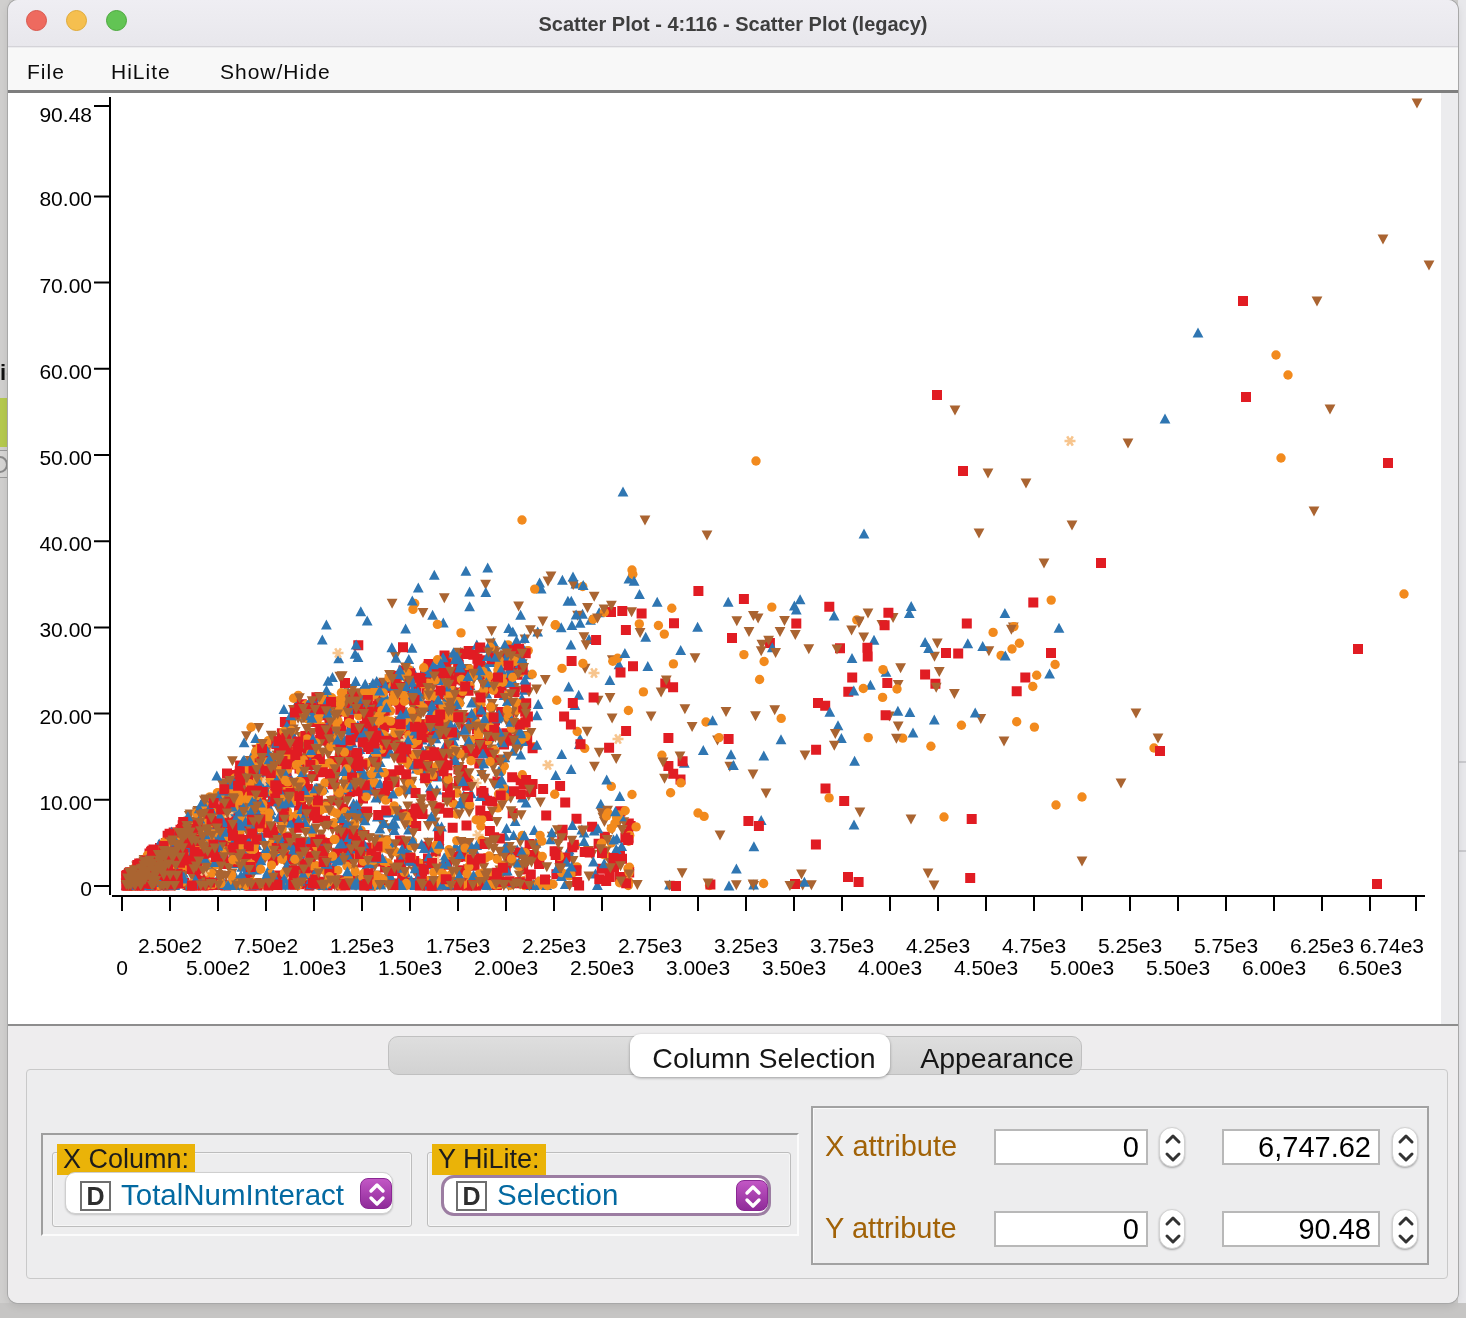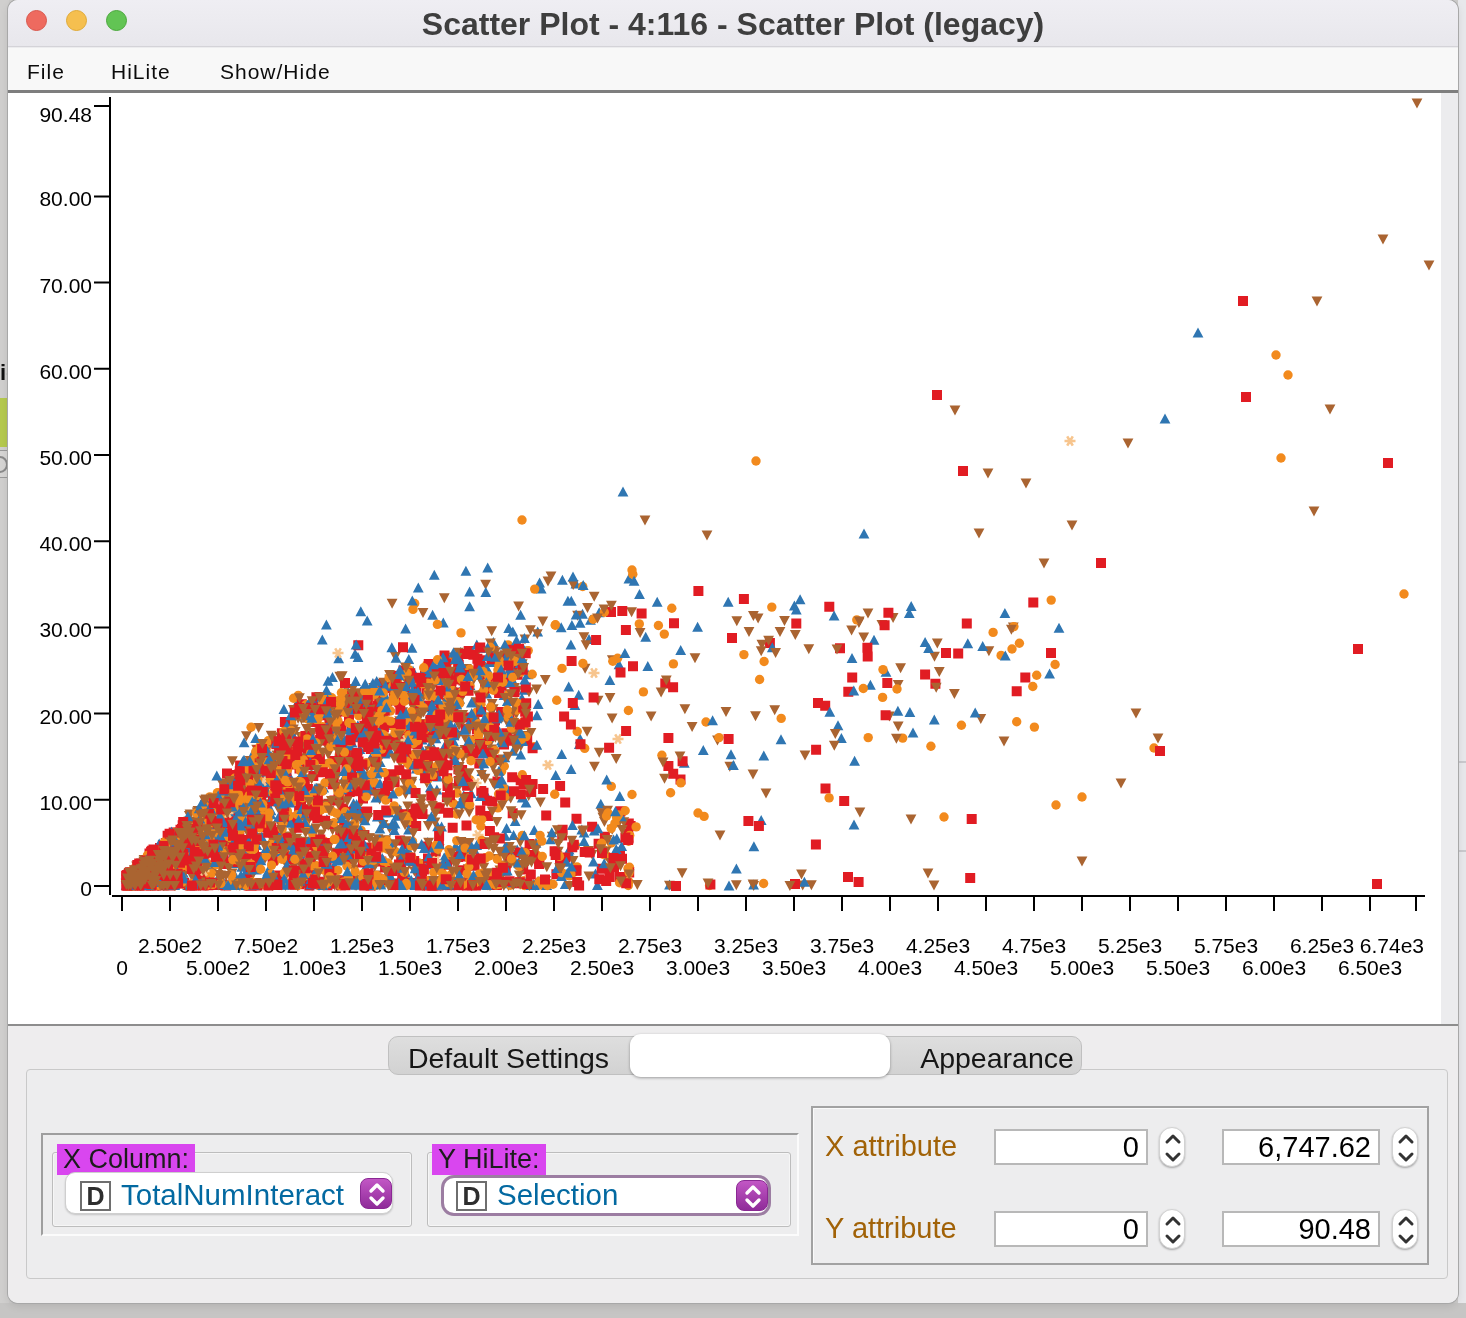--- a/index.html
+++ b/index.html
@@ -1,34 +1,34 @@
 <!DOCTYPE html>
 <html><head><meta charset="utf-8"><style>
 *{margin:0;padding:0;box-sizing:border-box}
 body{width:1466px;height:1318px;position:relative;font-family:"Liberation Sans",sans-serif;background:#cccbca;overflow:hidden}
 #rightbg{position:absolute;left:1458px;top:0;width:8px;height:1318px;background:#e8e8eb}
 #leftbg{position:absolute;left:0;top:0;width:9px;height:1318px;background:#d0cfce}
 #btmbg{position:absolute;left:0;top:1303px;width:1466px;height:15px;background:#c6c5c4}
 #win{position:absolute;left:8px;top:0;width:1450px;height:1303px;background:#ececee;border-radius:10px;overflow:hidden;box-shadow:0 0 0 1px #a8a8a8,0 3px 8px rgba(0,0,0,0.10)}
 #titlebar{position:absolute;left:0;top:0;width:100%;height:47px;background:linear-gradient(#efeef3,#e8e7ec);border-bottom:1px solid #d4d3d8}
 .tl{position:absolute;top:9.5px;width:21px;height:21px;border-radius:50%}
-#title{position:absolute;top:0;left:0;width:100%;height:61px;line-height:49px;text-align:center;font-weight:bold;font-size:32px;color:#3e3e3e}
+#title{position:absolute;top:0;left:0;width:100%;height:61px;line-height:49px;text-align:center;font-weight:bold;font-size:20px;color:#3e3e3e}
 #menubar{position:absolute;left:0;top:48px;width:100%;height:42px;background:#f8f8f8}
 .mi{position:absolute;top:48px;height:42px;line-height:47px;font-size:21px;letter-spacing:1px;color:#0b0b0b}
 #menuline{position:absolute;left:0;top:90px;width:100%;height:3px;background:#7e7e7e}
 #plot{position:absolute;left:0;top:93px;width:1433px;height:931px;background:#fff}
 #sep2{position:absolute;left:0;top:1024px;width:100%;height:2px;background:#8d8d8d}
 #bottom{position:absolute;left:0;top:1026px;width:100%;height:277px;background:#eeedee}
 #tabpane{position:absolute;left:18px;top:1069px;width:1422px;height:210px;background:#ededee;border:1px solid #c9c9c9;border-radius:4px}
 #tabstrip{position:absolute;left:380px;top:1036px;width:694px;height:39px;background:linear-gradient(#dedede,#d2d2d2);border:1px solid #c0c0c0;border-radius:10px}
 #activetab{position:absolute;left:622px;top:1034px;width:260px;height:43px;background:#fff;border-radius:11px;box-shadow:0 1px 3px rgba(0,0,0,0.35)}
 .tab{position:absolute;top:1036px;height:39px;line-height:44px;font-size:28.5px;color:#161616;text-align:center}
 #sunken{position:absolute;left:33px;top:1133px;width:758px;height:103px;border:2px solid #9e9e9e;border-bottom-color:#fbfbfb;border-right-color:#fbfbfb}
 .gbox{position:absolute;border:1px solid #bdbdbd;border-radius:3px;box-shadow:inset 0 0 0 1px #f6f6f6}
-.glab{position:absolute;font-size:27px;color:#1c1c1c;background:#d946ef;padding:0 6px;white-space:nowrap}
+.glab{position:absolute;font-size:27px;color:#1c1c1c;background:#eab308;padding:0 6px;white-space:nowrap}
 .combo{position:absolute;background:#fff;border:1px solid #cfcfcf;border-radius:10px;box-shadow:0 1px 2px rgba(0,0,0,0.18)}
 .dicon{position:absolute;width:31px;height:30px;border:2px solid #6e6e6e;background:#fff;color:#2e2e2e;font-weight:bold;font-size:25px;text-align:center;line-height:27px}
 .ctext{position:absolute;font-size:29.5px;color:#0369a1;white-space:nowrap}
 .pbtn{position:absolute;width:32px;height:31px;border-radius:8px;background:linear-gradient(#c257c5,#8f2b99);border:1px solid #8a2893}
 #attr{position:absolute;left:803px;top:1106px;width:618px;height:159px;border:2px solid #a2a2a2;box-shadow:inset 1px 1px 0 #fafafa}
 .alab{position:absolute;font-size:29px;color:#a16207}
 .field{position:absolute;background:#fff;border:2px solid #b8b8b8;font-size:29px;color:#000;text-align:right;padding-right:7px}
 .step{position:absolute;width:26px;height:40px;background:#fff;border:1px solid #d2d2d2;border-radius:13px;box-shadow:0 1px 2px rgba(0,0,0,0.3)}
 .focusring{position:absolute;border:3px solid #9c7da2;border-radius:13px;background:#fff}
 </style></head><body>
@@ -1085,21 +1085,21 @@
           <text x="1170" y="882" text-anchor="middle">5.50e3</text>
           <text x="1266" y="882" text-anchor="middle">6.00e3</text>
           <text x="1362" y="882" text-anchor="middle">6.50e3</text>
         </g>
       </svg></div>
     <div id="sep2"></div>
     <div id="bottom"></div>
     <div id="tabpane"></div>
     <div id="tabstrip"></div>
     <div id="activetab"></div>
-    <div class="tab" style="left:384px;width:233px">Default Settings</div>
+    <div class="tab" style="left:626px;width:260px">Column Selection</div>
     <div class="tab" style="left:893px;width:192px">Appearance</div>
     <div id="sunken"></div>
     <div class="gbox" style="left:44px;top:1152px;width:360px;height:75px"></div>
     <div class="glab" style="left:49px;top:1144px">X Column:</div>
     <div class="combo" style="left:57px;top:1172px;width:328px;height:42px"></div>
     <div class="dicon" style="left:72px;top:1181px">D</div>
     <div class="ctext" style="left:113px;top:1178px">TotalNumInteract</div>
     <div class="pbtn" style="left:352px;top:1178px"><svg width="32" height="31" viewBox="0 0 32 31">
         <path fill="none" stroke="#fff" stroke-width="3.4" stroke-linecap="round" stroke-linejoin="round" d="M10 12l6-6 6 6M10 19l6 6 6-6"></path>
       </svg></div>

